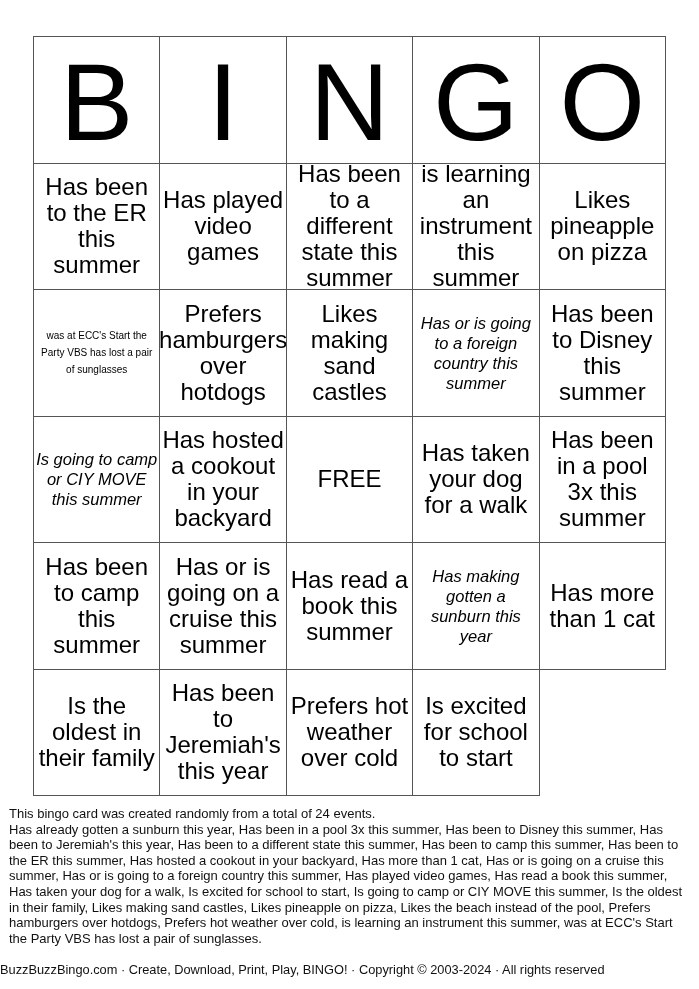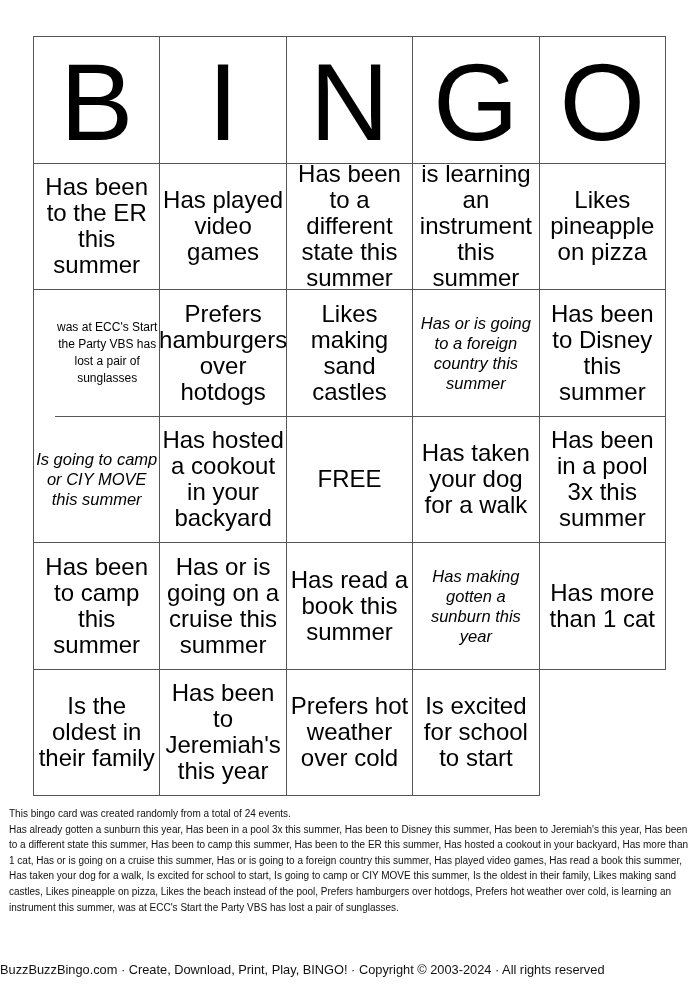--- a/index.html
+++ b/index.html
@@ -42,27 +42,27 @@
     .header-cell {
       font-size: 110px;
       line-height: 1;
       padding-top: 4px;
     }
     .square {
       font-size: 24px;
       line-height: 26px;
     }
     .square.small { font-size: 16.5px; line-height: 20px; font-style: italic; }
-    .square.tiny  { font-size: 12px; line-height: 17px; margin-left: 21px; }
+    .square.tiny  { font-size: 10px; line-height: 17px; }
     .info {
       position: absolute;
       left: 9px;
       top: 806px;
       width: 684px;
-      font-size: 10px;
+      font-size: 13px;
       line-height: 15.6px;
       color: #111;
     }
     .info p { margin: 0; }
     .footer {
       position: absolute;
       left: 0;
       top: 962px;
       width: 699px;
       font-size: 12.8px;

